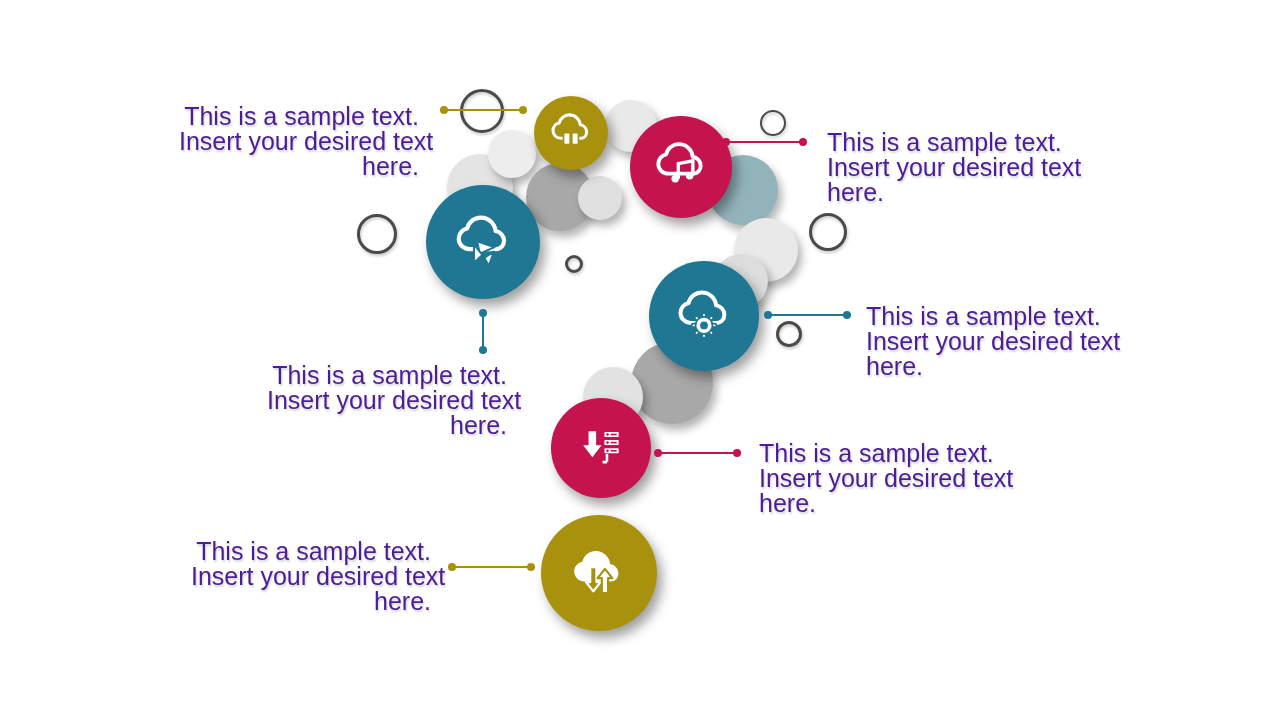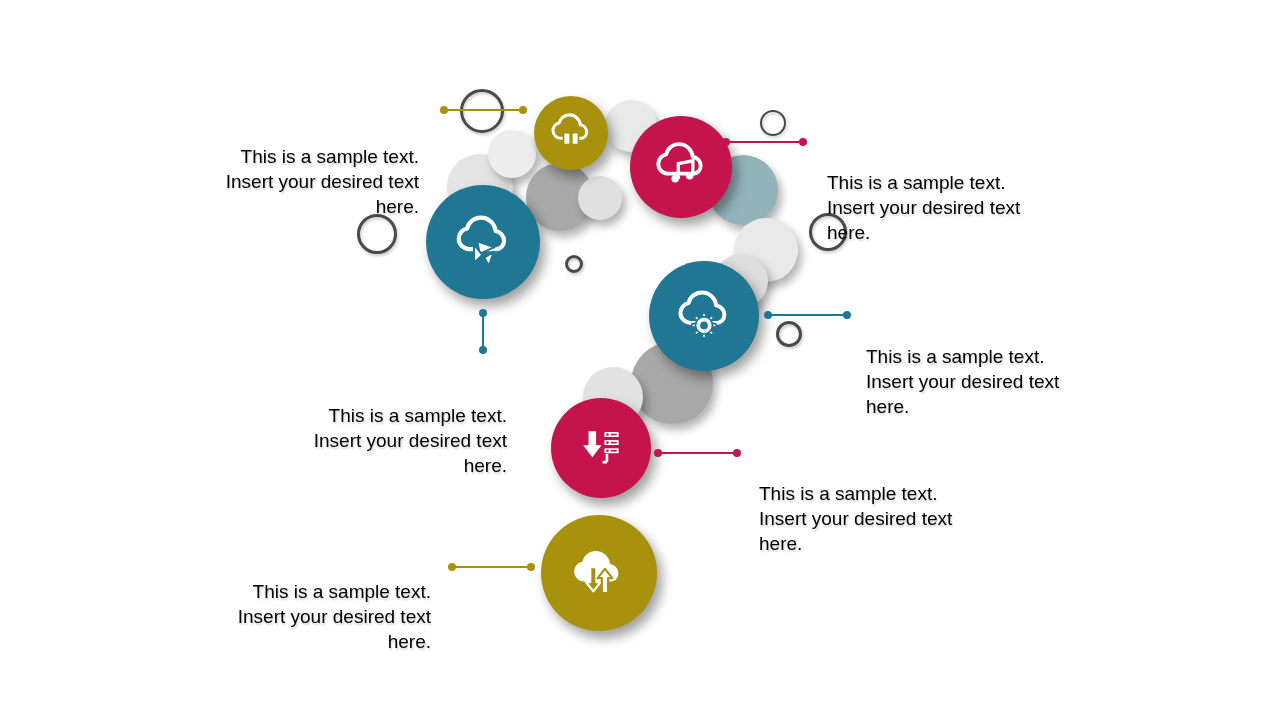--- a/index.html
+++ b/index.html
@@ -13,23 +13,22 @@
     box-shadow:5px 7px 12px rgba(0,0,0,.38);
   }
   .bubble svg{display:block;}
   .ring{
     position:absolute;border-radius:50%;background:transparent;
     filter:drop-shadow(1.5px 2px 1.5px rgba(0,0,0,.22));
   }
   .cline{position:absolute;}
   .cdot{position:absolute;width:8px;height:8px;border-radius:50%;}
   .callout{
-    position:absolute;color:#000000;font-size:19px;line-height:25px;
+    position:absolute;color:#4c1d95;font-size:25px;line-height:25px;
     text-shadow:1px 1.5px 2px rgba(0,0,0,.18);
-    margin-top:40px;
   }
   .callout .ln{white-space:nowrap;}
   .al-right{text-align:right;}
   .al-left{text-align:left;}
 </style>
 </head>
 <body>
 
 <div class="canvas">
   <div id="bg-layer">

